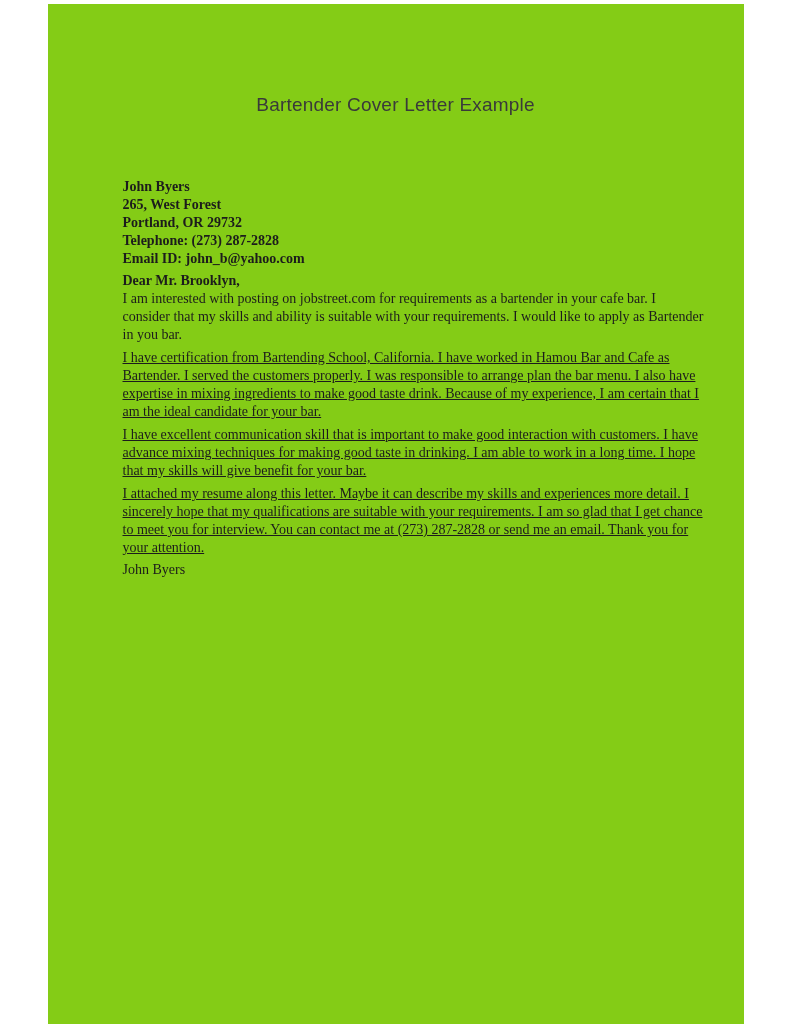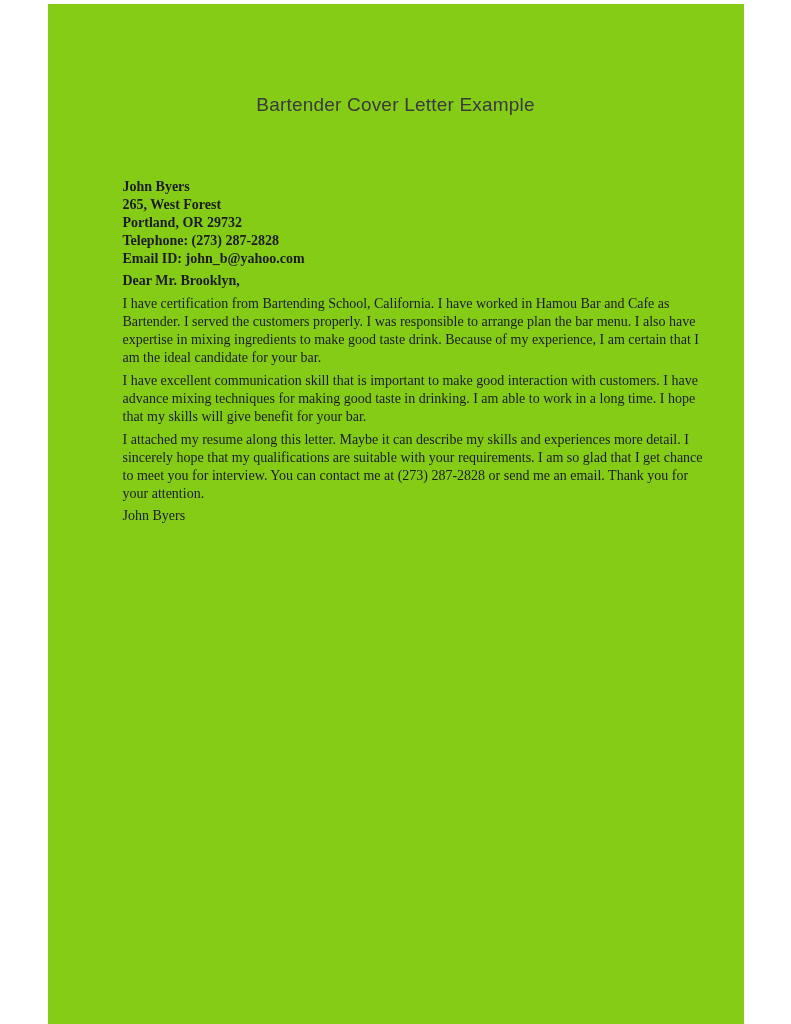--- a/index.html
+++ b/index.html
@@ -43,20 +43,21 @@
   }
   .recipient-block {
     margin-top: 8px;
   }
   .salutation {
     margin-top: 4px;
     font-weight: bold;
   }
   .para {
     margin-top: 5px;
+    text-decoration: underline;
   }
   .closing {
     margin-top: 12px;
   }
   .signature {
     margin-top: 4px;
   }
 </style>
 </head>
 <body>
@@ -70,20 +71,23 @@
     <div class="block-bold pre">John Byers
 265, West Forest
 Portland, OR 29732
 Telephone: (273) 287-2828
 Email ID: john_b@yahoo.com</div>
 
 
 
     <div class="salutation">Dear Mr. Brooklyn,</div>
 
+    <div class="pre">I am interested with posting on jobstreet.com for requirements as a bartender in your cafe bar. I
+consider that my skills and ability is suitable with your requirements. I would like to apply as Bartender
+in you bar.</div>
 
     <div class="para pre">I have certification from Bartending School, California. I have worked in Hamou Bar and Cafe as
 Bartender. I served the customers properly. I was responsible to arrange plan the bar menu. I also have
 expertise in mixing ingredients to make good taste drink. Because of my experience, I am certain that I
 am the ideal candidate for your bar.</div>
 
     <div class="para pre">I have excellent communication skill that is important to make good interaction with customers. I have
 advance mixing techniques for making good taste in drinking. I am able to work in a long time. I hope
 that my skills will give benefit for your bar.</div>
 

